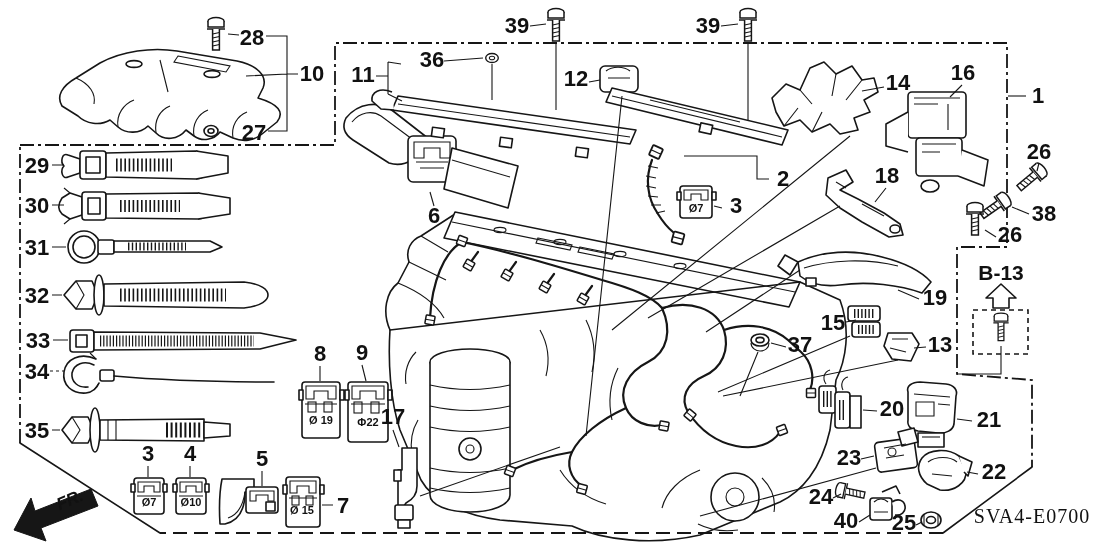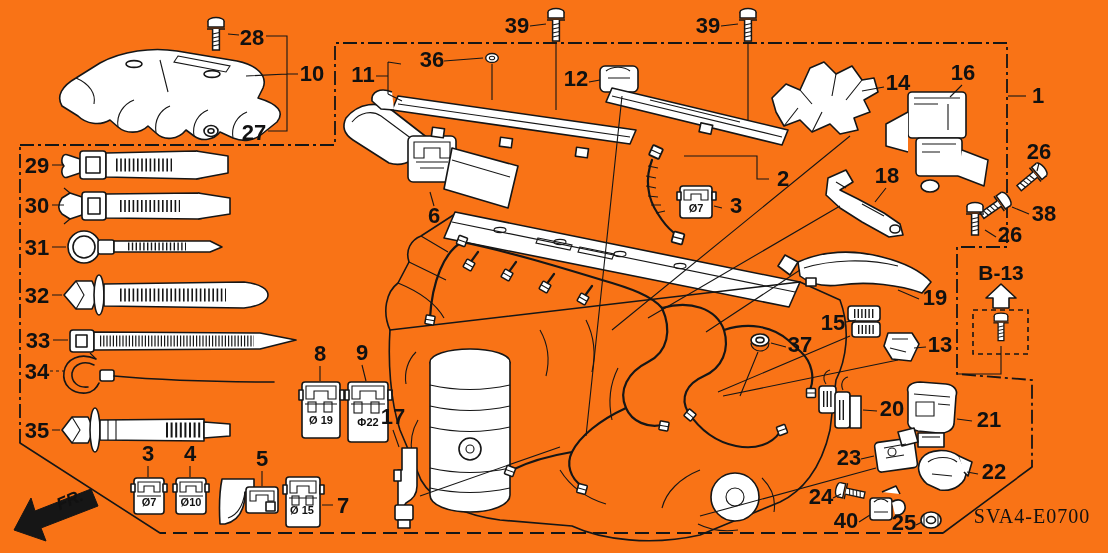--- a/index.html
+++ b/index.html
@@ -1,16 +1,16 @@
 <!DOCTYPE html>
 <html><head>
 <meta charset="utf-8">
 <style>
   html,body{margin:0;padding:0;background:#e8e8e8;}
-  .stage{position:relative;width:1108px;height:553px;background:#f97316;overflow:hidden;
+  .stage{position:relative;width:1108px;height:553px;background:#ffffff;overflow:hidden;
          font-family:"Liberation Sans",sans-serif;}
   svg{display:block;}
   .ln{fill:none;stroke:#161616;stroke-width:1.6;stroke-linejoin:round;stroke-linecap:round;}
   .fw{fill:#ffffff;stroke:#161616;stroke-width:1.6;stroke-linejoin:round;}
   .thin{fill:none;stroke:#161616;stroke-width:1.1;}
   .harn{fill:none;stroke:#161616;stroke-width:2.2;stroke-linecap:round;}
   .chain{fill:none;stroke:#161616;stroke-width:1.8;stroke-dasharray:14 4 3 4;}
   .dash{fill:none;stroke:#161616;stroke-width:1.8;stroke-dasharray:14 7;}
   .dot{fill:none;stroke:#161616;stroke-width:1.6;stroke-dasharray:5 4;}
   .lbl{font:bold 22px "Liberation Sans",sans-serif;fill:#111;}

